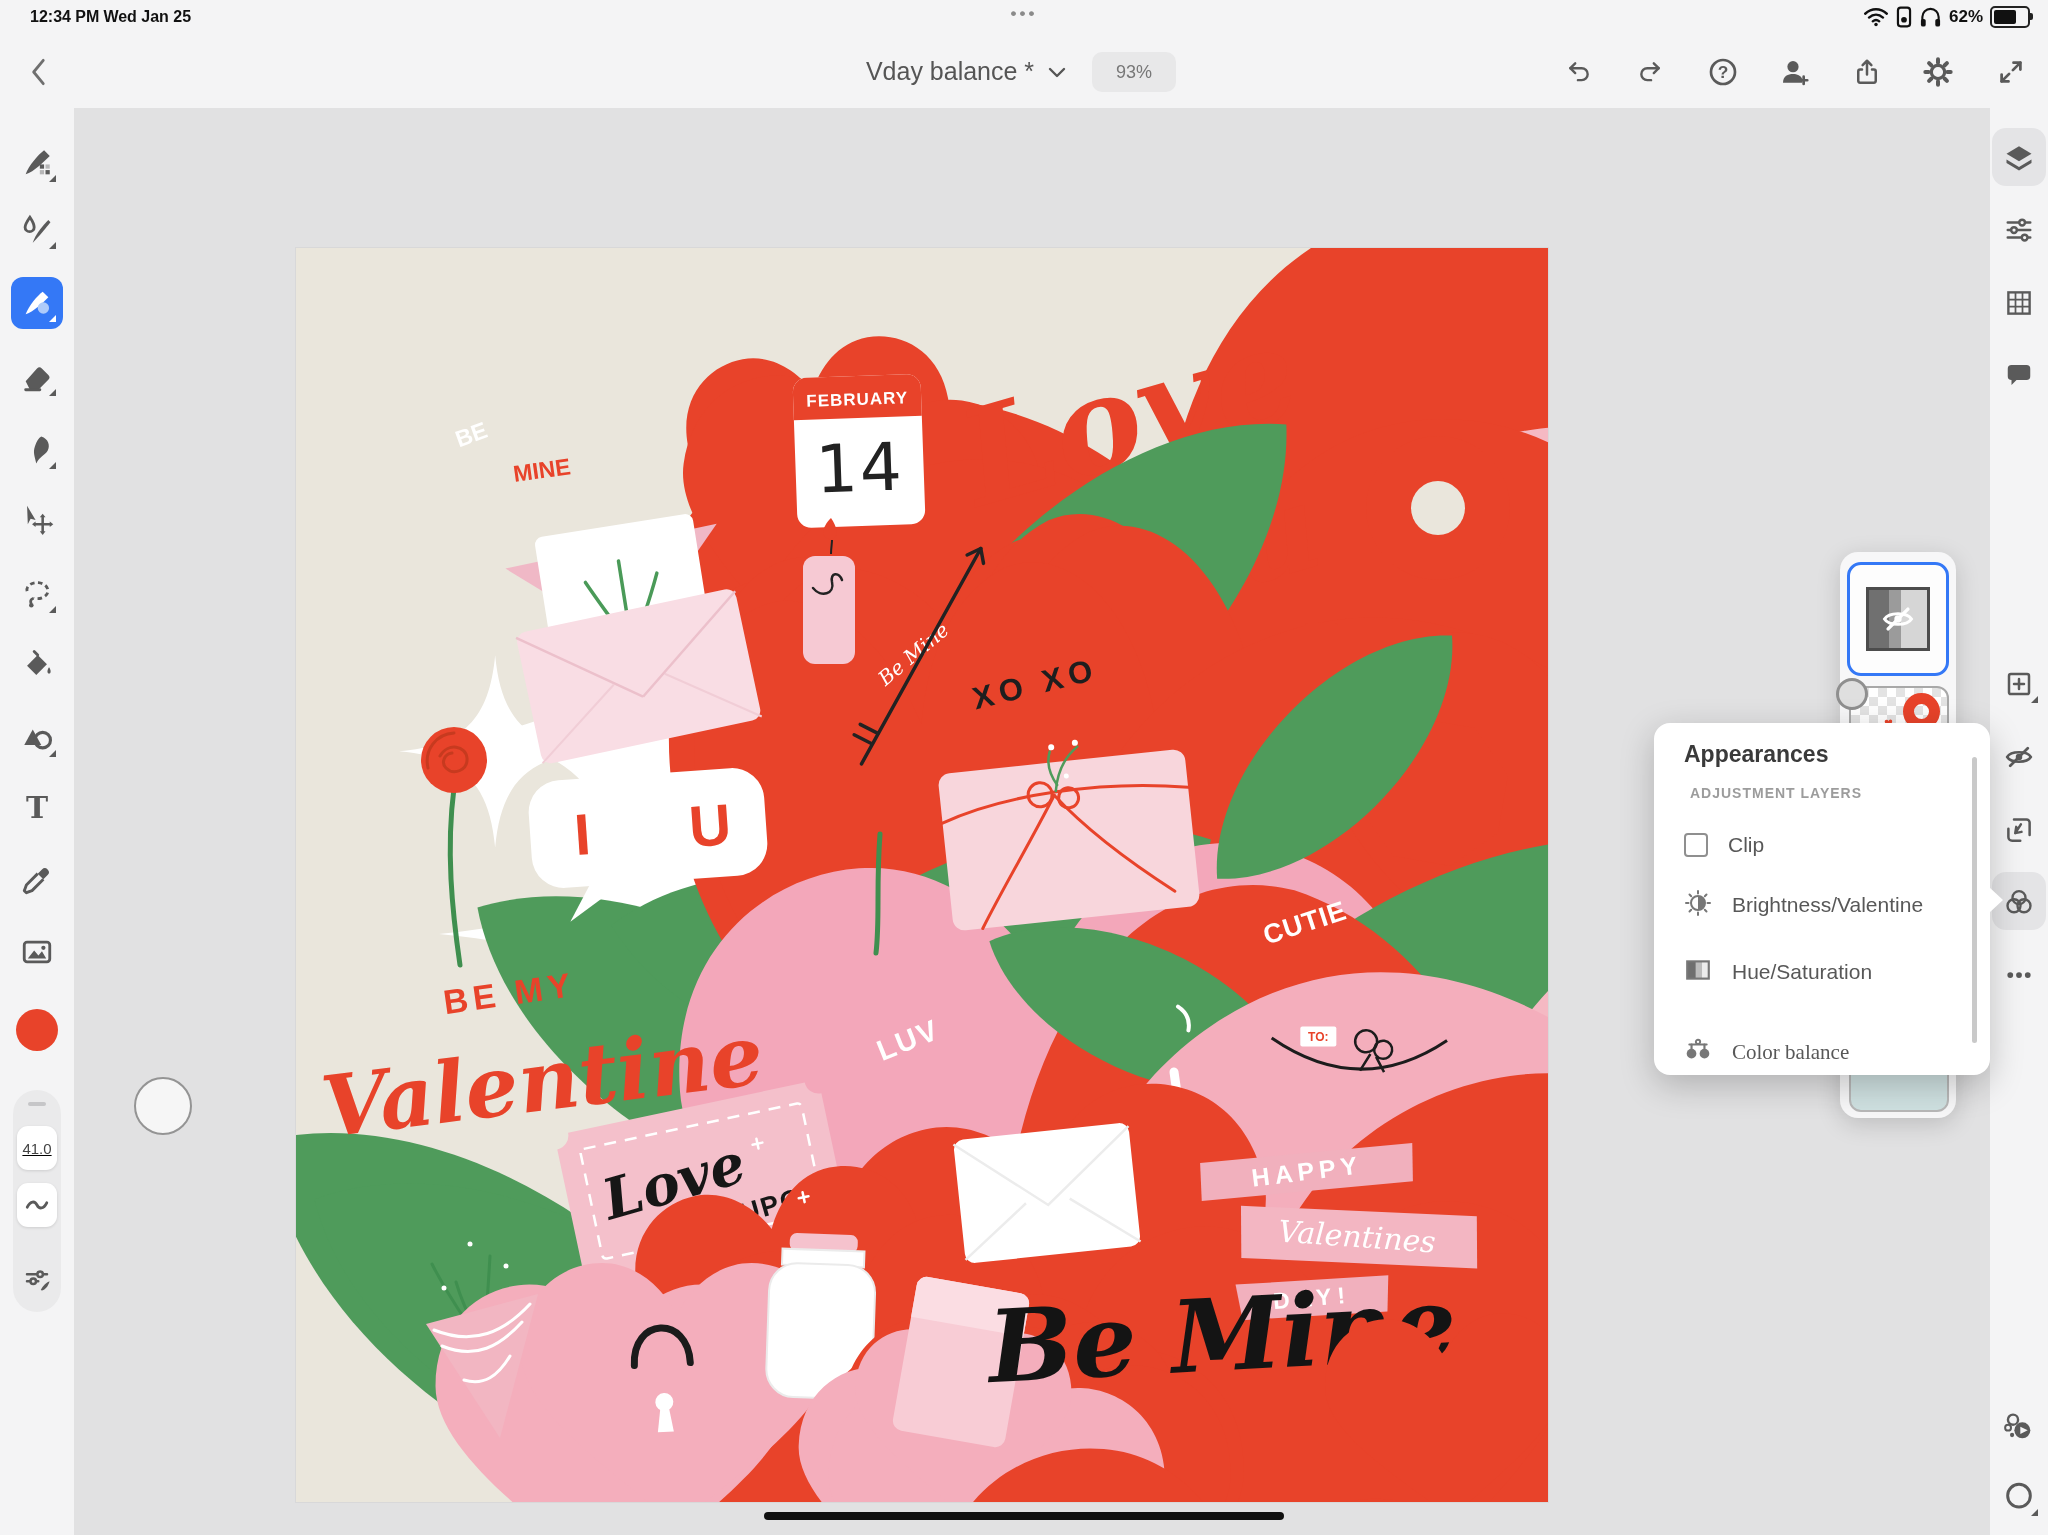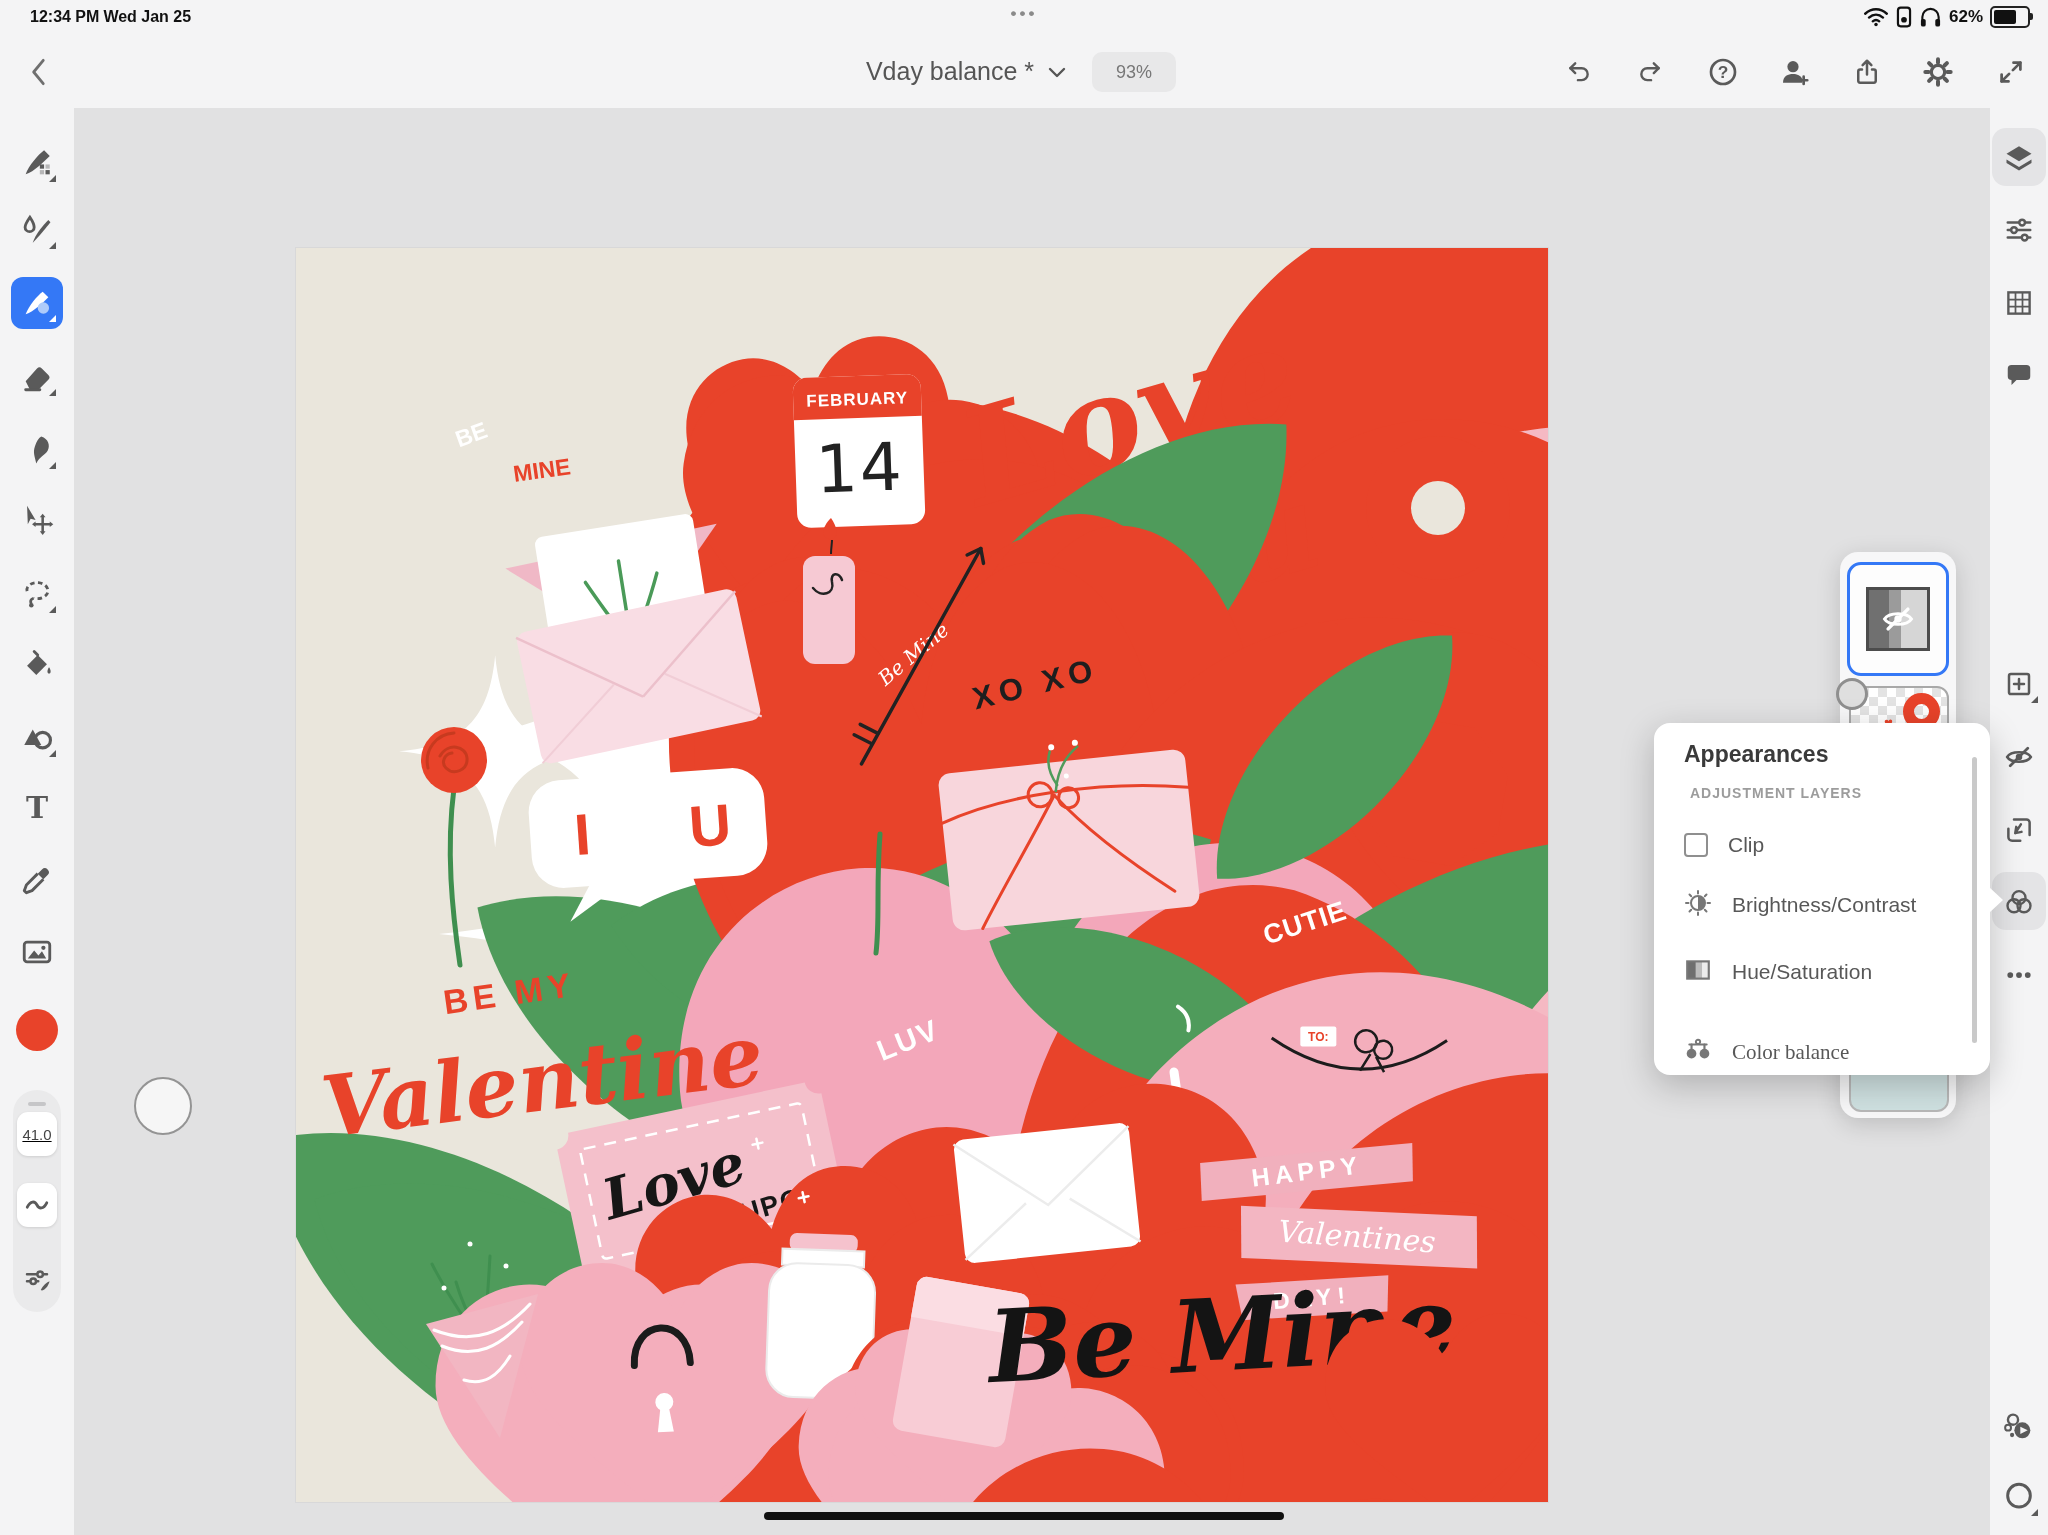--- a/index.html
+++ b/index.html
@@ -288,21 +288,21 @@
     <svg width="34" height="34" viewBox="0 0 24 24">
         <rect x="3" y="5" width="18" height="14" rx="2" fill="none" stroke="#5a5a5a" stroke-width="2"></rect>
         <path d="M5.5 16.5 L10 11 L13 14.5 L15.5 11.5 L18.5 16.5 Z" fill="#5a5a5a"></path>
         <circle cx="16.5" cy="9" r="1.5" fill="#5a5a5a"></circle>
       </svg>
   </div>
   <div class="swatch"></div>
 
   <div class="sizer">
     <div class="dash"></div>
-    <div class="wbox" style="top:22px;text-decoration:underline;">
+    <div class="wbox" style="top:36px;text-decoration:underline;">
       <span style="font-size:15px;color:#444;">41.0</span>
     </div>
     <div class="wbox" style="top:93px;">
       <svg width="26" height="26" viewBox="0 0 24 24" fill="none" stroke="#5a5a5a" stroke-width="2.6" stroke-linecap="round">
           <path d="M3 14 C6 8 10 8 12 12 C14 16 18 16 21 10"></path>
         </svg>
     </div>
     <div style="position:absolute;left:2px;top:166px;width:44px;height:44px;display:flex;align-items:center;justify-content:center;">
       <svg width="30" height="30" viewBox="0 0 24 24">
           <g stroke="#5a5a5a" stroke-width="2" stroke-linecap="round" fill="#eaeaeb">
@@ -698,21 +698,21 @@
     <div class="ap-row" style="top:160px;">
       <span>
         <svg width="28" height="28" viewBox="0 0 28 28">
           <circle cx="14" cy="14" r="7" fill="none" stroke="#777" stroke-width="2"></circle>
           <path d="M14 7 A7 7 0 0 1 14 21 Z" fill="#777"></path>
           <g stroke="#777" stroke-width="2" stroke-linecap="round">
             <path d="M14 2 V4.5 M14 23.5 V26 M2 14 H4.5 M23.5 14 H26 M5.5 5.5 L7.2 7.2 M20.8 20.8 L22.5 22.5 M5.5 22.5 L7.2 20.8 M20.8 7.2 L22.5 5.5"></path>
           </g>
         </svg>
       </span>
-      <span class="ap-label">Brightness/Contrast</span>
+      <span class="ap-label">Brightness/Valentine</span>
     </div>
 
     <div class="ap-row" style="top:227px;">
       <span>
         <svg width="28" height="28" viewBox="0 0 26 26">
           <rect x="3" y="5" width="8" height="16" fill="#6f6f6f"></rect>
           <rect x="11" y="5" width="6" height="16" fill="#bdbdbd"></rect>
           <rect x="17" y="5" width="6" height="16" fill="#ededed"></rect>
           <rect x="3" y="5" width="20" height="16" fill="none" stroke="#777" stroke-width="2"></rect>
         </svg>

